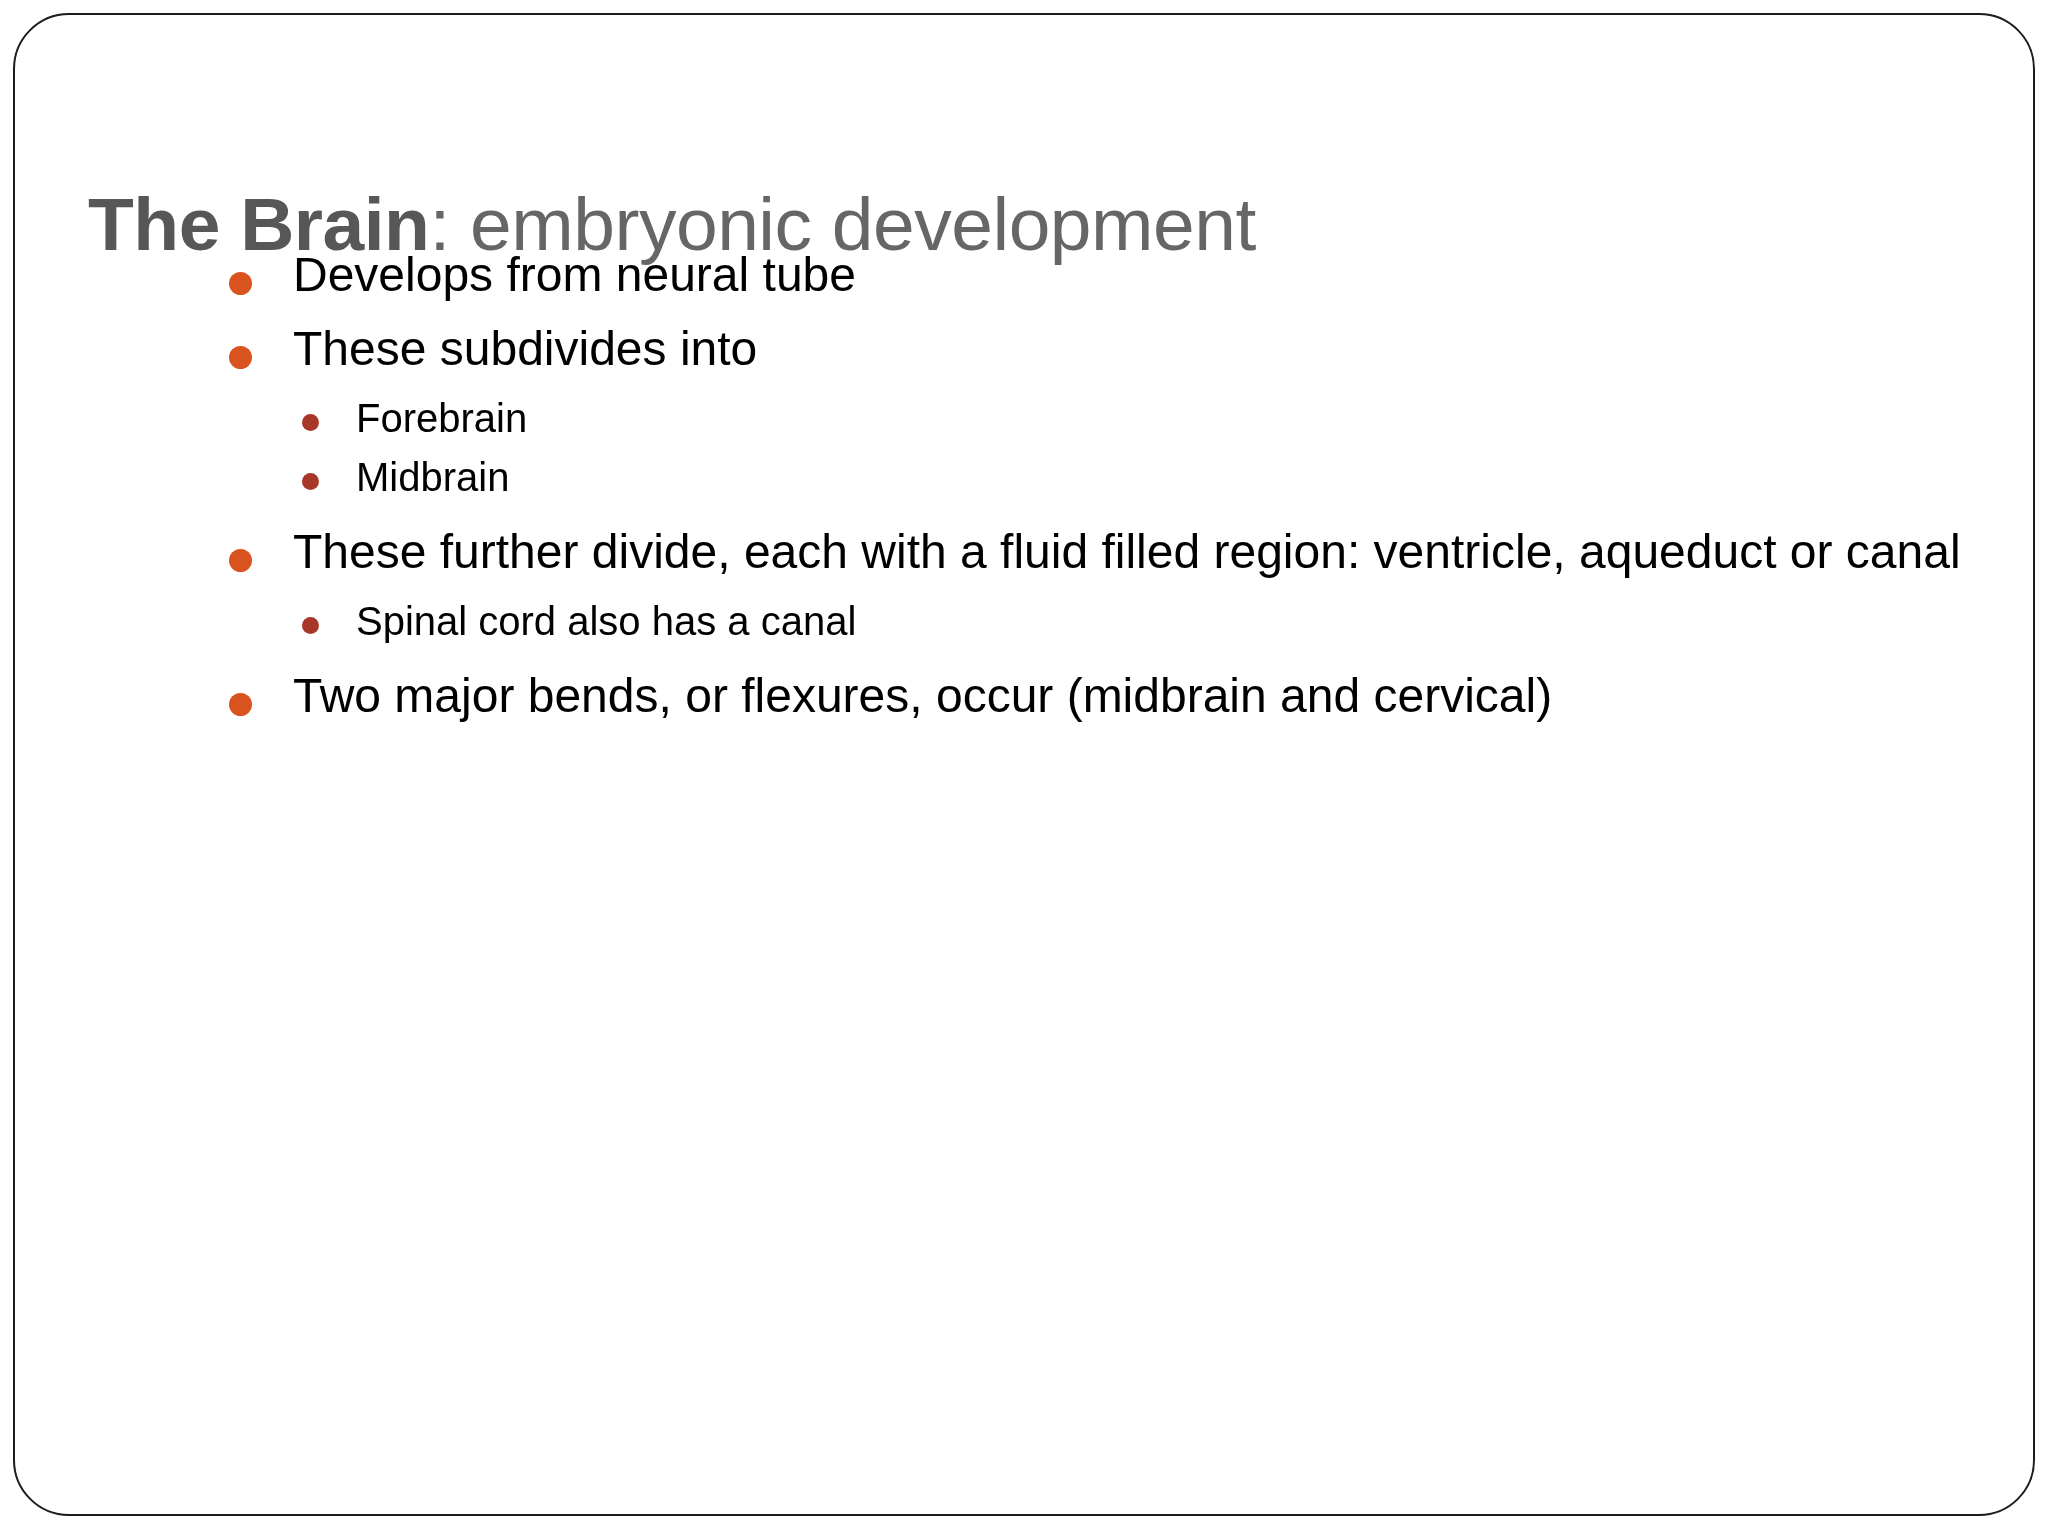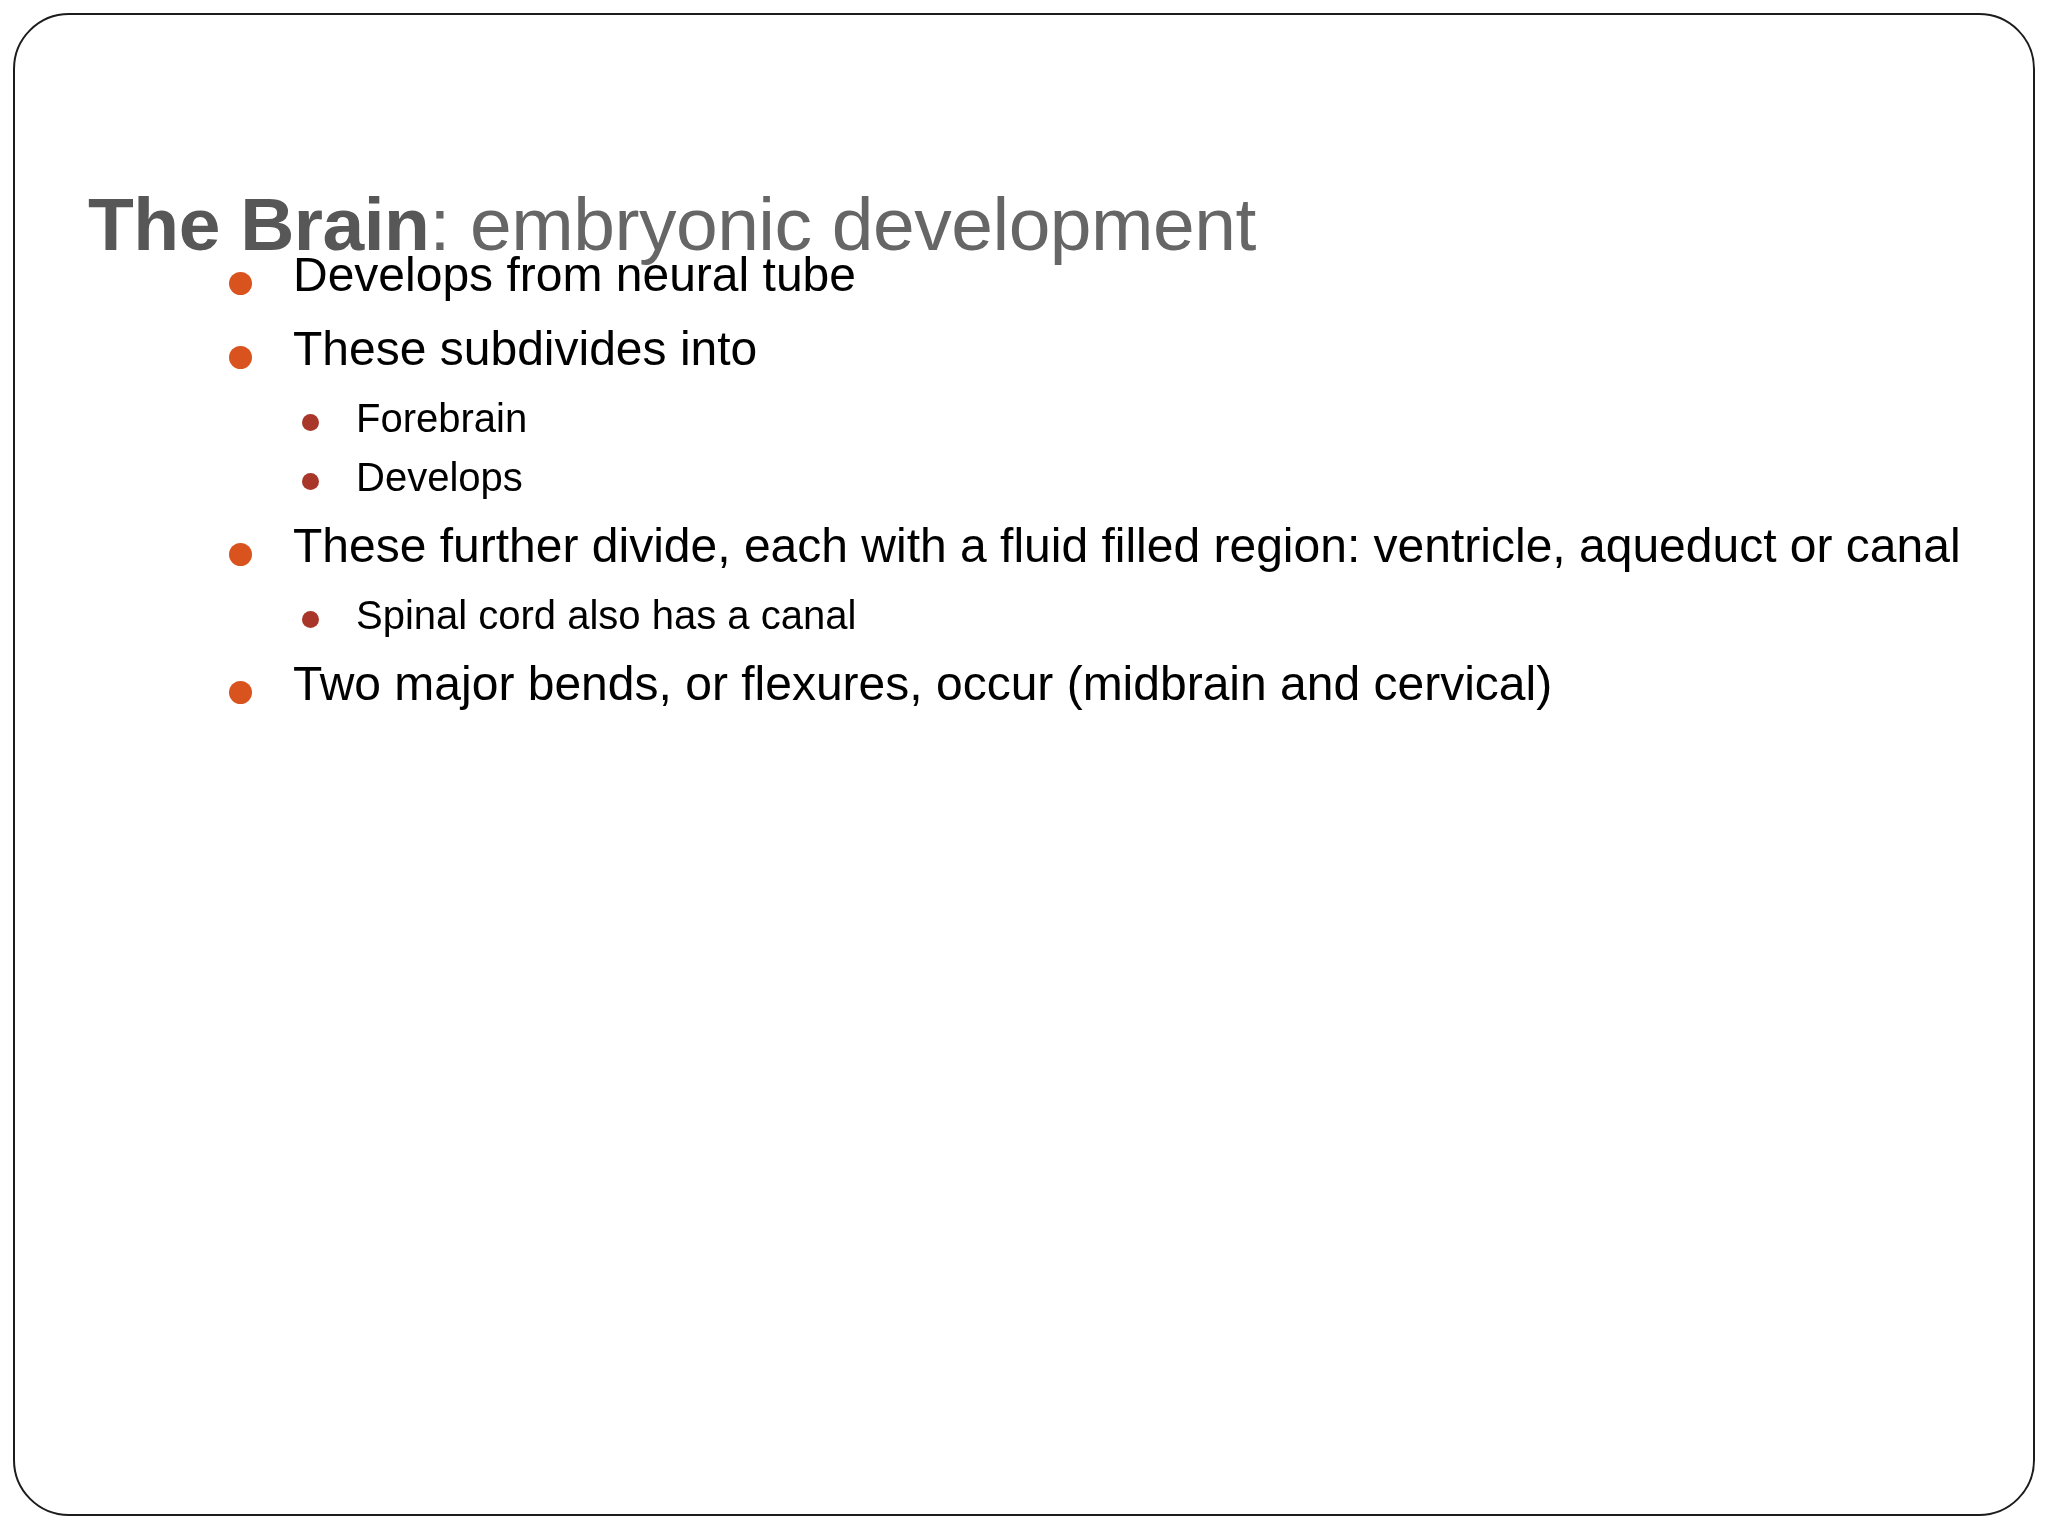--- a/index.html
+++ b/index.html
@@ -106,21 +106,21 @@
     width: 17px;
     height: 17px;
     border-radius: 50%;
     background: #a8372a;
   }
 
   .txt { display: inline; }
 
   
   .gap-before-sub { margin-top: 8px; }
-  .gap-after-sub  { margin-top: 20px; }
+  .gap-after-sub  { margin-top: 26px; }
 </style>
 </head>
 <body>
 
 <div id="slide">
 
   <div id="slide-frame"></div>
 
   <h1 id="slide-title">
     <span class="t-bold">The Brain</span><span class="t-rest">: embryonic development</span>
@@ -139,21 +139,21 @@
     </div>
 
     <div class="bullet-row lvl2 gap-before-sub">
       <span class="dot"></span>
       <span class="txt">Forebrain</span>
     </div>
 
 
     <div class="bullet-row lvl2">
       <span class="dot"></span>
-      <span class="txt">Develops</span>
+      <span class="txt">Midbrain</span>
     </div>
 
     <div class="bullet-row lvl1 gap-after-sub">
       <span class="dot"></span>
       <span class="txt">These further divide, each with a fluid filled region: ventricle, aqueduct or canal</span>
     </div>
 
     <div class="bullet-row lvl2 gap-before-sub">
       <span class="dot"></span>
       <span class="txt">Spinal cord also has a canal</span>

